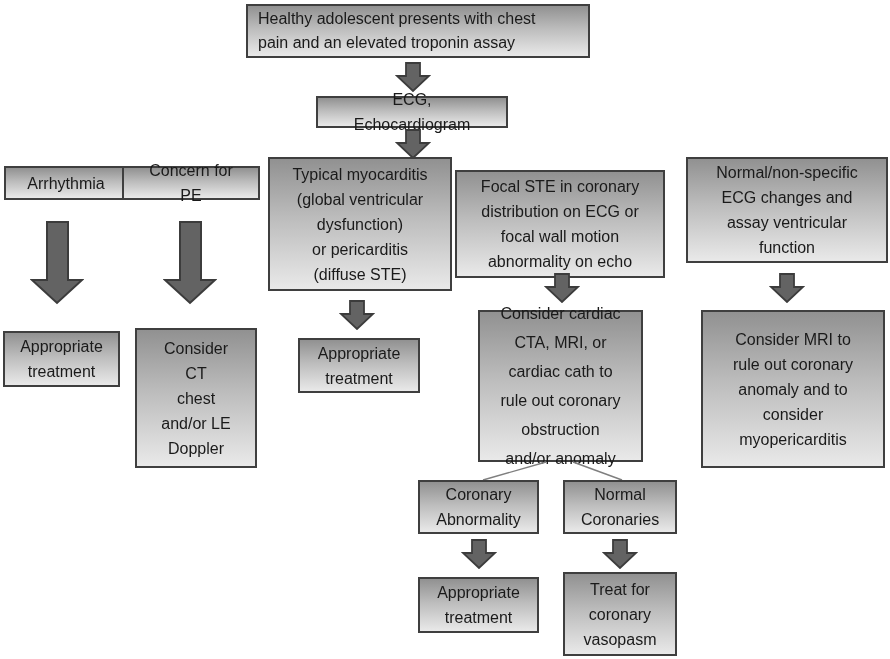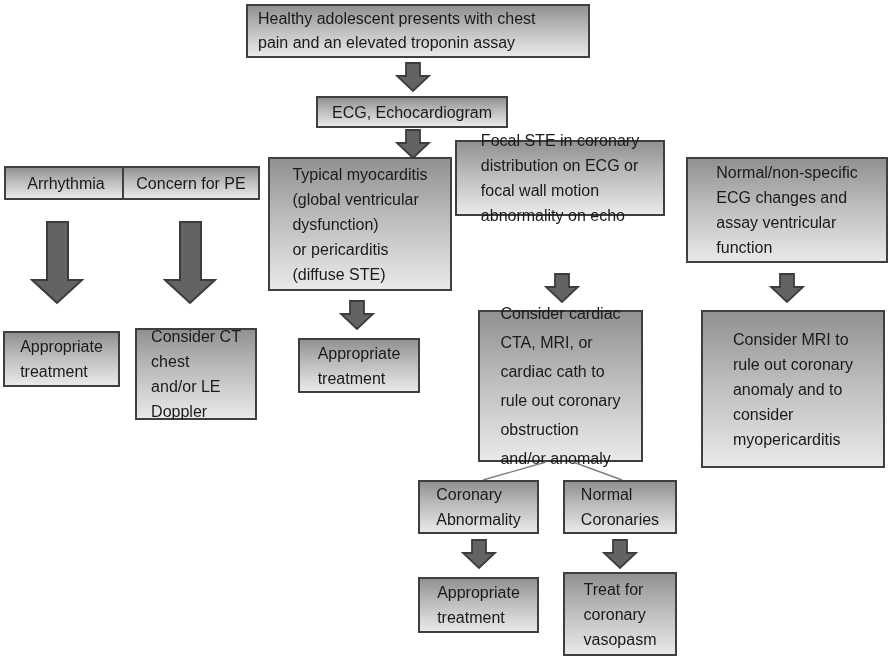--- a/index.html
+++ b/index.html
@@ -15,25 +15,26 @@
     overflow: hidden;
   }
   .node {
     position: absolute;
     box-sizing: border-box;
     border: 2px solid #3f3f3f;
     background: linear-gradient(180deg, #919191 0%, #bcbcbc 45%, #e9e9e9 100%);
     display: flex;
     align-items: center;
     justify-content: center;
+    text-align: center;
     white-space: pre-line;
     font-size: 16px;
     line-height: 25px;
     color: #1a1a1a;
-    padding: 0 4px;
+    padding: 0 16px;
   }
   .node.align-left {
     justify-content: flex-start;
     text-align: left;
     padding: 4px 10px;
     line-height: 24px;
   }
   .node.tight { line-height: 29px; }
   .arrow, .connector { position: absolute; display: block; }
 </style>
@@ -58,21 +59,21 @@
   <div class="node" style="left:4px;top:166px;width:124px;height:34px">Arrhythmia</div>
 
   <div class="node" style="left:122px;top:166px;width:138px;height:34px">Concern for PE</div>
 
   <div class="node" style="left:268px;top:157px;width:184px;height:134px">Typical myocarditis
 (global ventricular
 dysfunction)
 or pericarditis
 (diffuse STE)</div>
 
-  <div class="node" style="left:455px;top:140px;width:210px;height:76px">Focal STE in coronary
+  <div class="node" style="left:455px;top:170px;width:210px;height:108px">Focal STE in coronary
 distribution on ECG or
 focal wall motion
 abnormality on echo</div>
 
   <div class="node" style="left:686px;top:157px;width:202px;height:106px">Normal/non-specific
 ECG changes and
 assay ventricular
 function</div>
 
   <svg class="arrow" style="left:30px;top:221px" width="54" height="84" viewBox="0 0 54 84">
@@ -88,21 +89,21 @@
   <svg class="arrow" style="left:544px;top:273px" width="36" height="30" viewBox="0 0 36 30">
     <polygon points="11,1 25,1 25,14 34,14 18,29 2,14 11,14" fill="#636363" stroke="#3c3c3c" stroke-width="1.8"></polygon>
   </svg>
   <svg class="arrow" style="left:769px;top:273px" width="36" height="30" viewBox="0 0 36 30">
     <polygon points="11,1 25,1 25,14 34,14 18,29 2,14 11,14" fill="#636363" stroke="#3c3c3c" stroke-width="1.8"></polygon>
   </svg>
 
   <div class="node" style="left:3px;top:331px;width:117px;height:56px">Appropriate
 treatment</div>
 
-  <div class="node" style="left:135px;top:328px;width:122px;height:92px">Consider CT
+  <div class="node" style="left:135px;top:328px;width:122px;height:140px">Consider CT
 chest
 and/or LE
 Doppler</div>
 
   <div class="node" style="left:298px;top:338px;width:122px;height:55px">Appropriate
 treatment</div>
 
   <div class="node tight" style="left:478px;top:310px;width:165px;height:152px">Consider cardiac
 CTA, MRI, or
 cardiac cath to

